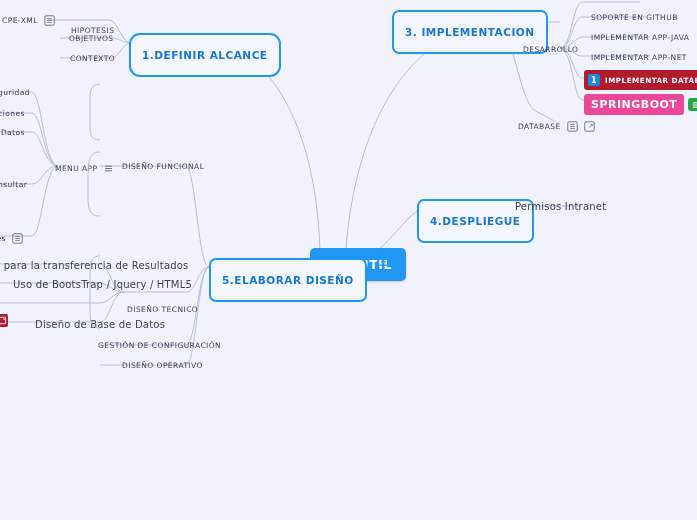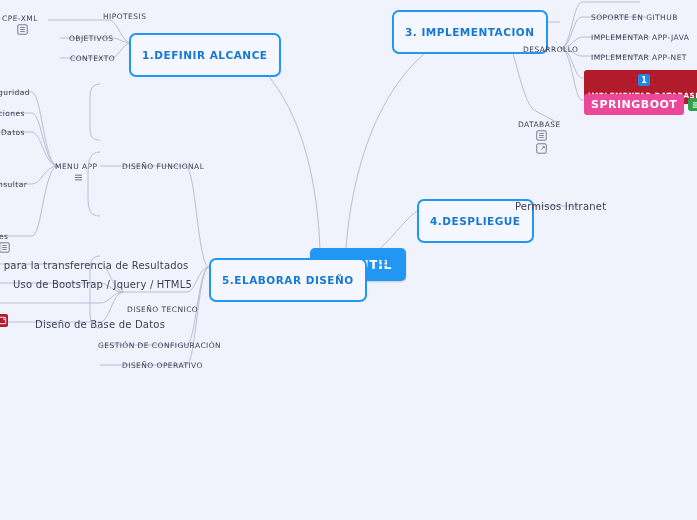--- a/index.html
+++ b/index.html
@@ -6,21 +6,21 @@
   body{
     width:697px;height:520px;
     background:#f0f2fc;
     font-family:"DejaVu Sans","Liberation Sans",sans-serif;
     overflow:hidden;position:relative;
   }
   #canvas{position:absolute;inset:0;width:697px;height:520px;}
   svg.links{position:absolute;left:0;top:0;width:697px;height:520px;pointer-events:none;}
   svg.links path{fill:none;stroke:#b9bed6;stroke-width:1;}
 
-  .node{position:absolute;white-space:nowrap;display:flex;align-items:center;flex-direction:column;}
+  .node{position:absolute;white-space:nowrap;display:flex;align-items:center;}
 
   
   .root{
     background:#2196f3;color:#fff;font-weight:bold;font-size:12.5px;
     letter-spacing:.6px;border-radius:5px;padding:9px 14px;
     box-shadow:0 1px 2px rgba(0,0,0,.18);
   }
   
   .lvl1{
     background:#f4f7ff;border:2px solid #2196f3;border-radius:7px;
@@ -119,24 +119,24 @@
   </div>
   <span class="icon note-icon blue" style="position:absolute;left:377px;top:253px;">
     <svg viewBox="0 0 14 14" width="13" height="13">
       <rect x="1" y="1" width="12" height="12" rx="1.5" fill="none" stroke="#2196f3" stroke-width="1.4"></rect>
       <line x1="4" y1="4.5" x2="10" y2="4.5" stroke="#2196f3" stroke-width="1.2"></line>
       <line x1="4" y1="7" x2="10" y2="7" stroke="#2196f3" stroke-width="1.2"></line>
       <line x1="4" y1="9.5" x2="10" y2="9.5" stroke="#2196f3" stroke-width="1.2"></line>
     </svg>
   </span>
 
-  <div class="node lvl1" style="left:129px;top:33px;">
+  <div class="node lvl1" style="left:129px;top:33px;border-radius:11px;">
     <span>1.DEFINIR ALCANCE</span>
   </div>
-  <div class="node leaf" style="left:68px;top:10px;margin-left:32px;">
+  <div class="node leaf" style="left:68px;top:24px;">
     <span>HIPOTESIS</span>
   </div>
   <div class="node leaf" style="left:66px;top:32px;">
     <span>OBJETIVOS</span>
   </div>
   <div class="node leaf" style="left:67px;top:52px;text-align:right;">
     <span>CONTEXTO</span>
   </div>
 
   <div class="node leaf" style="left:-1px;top:12px;">

